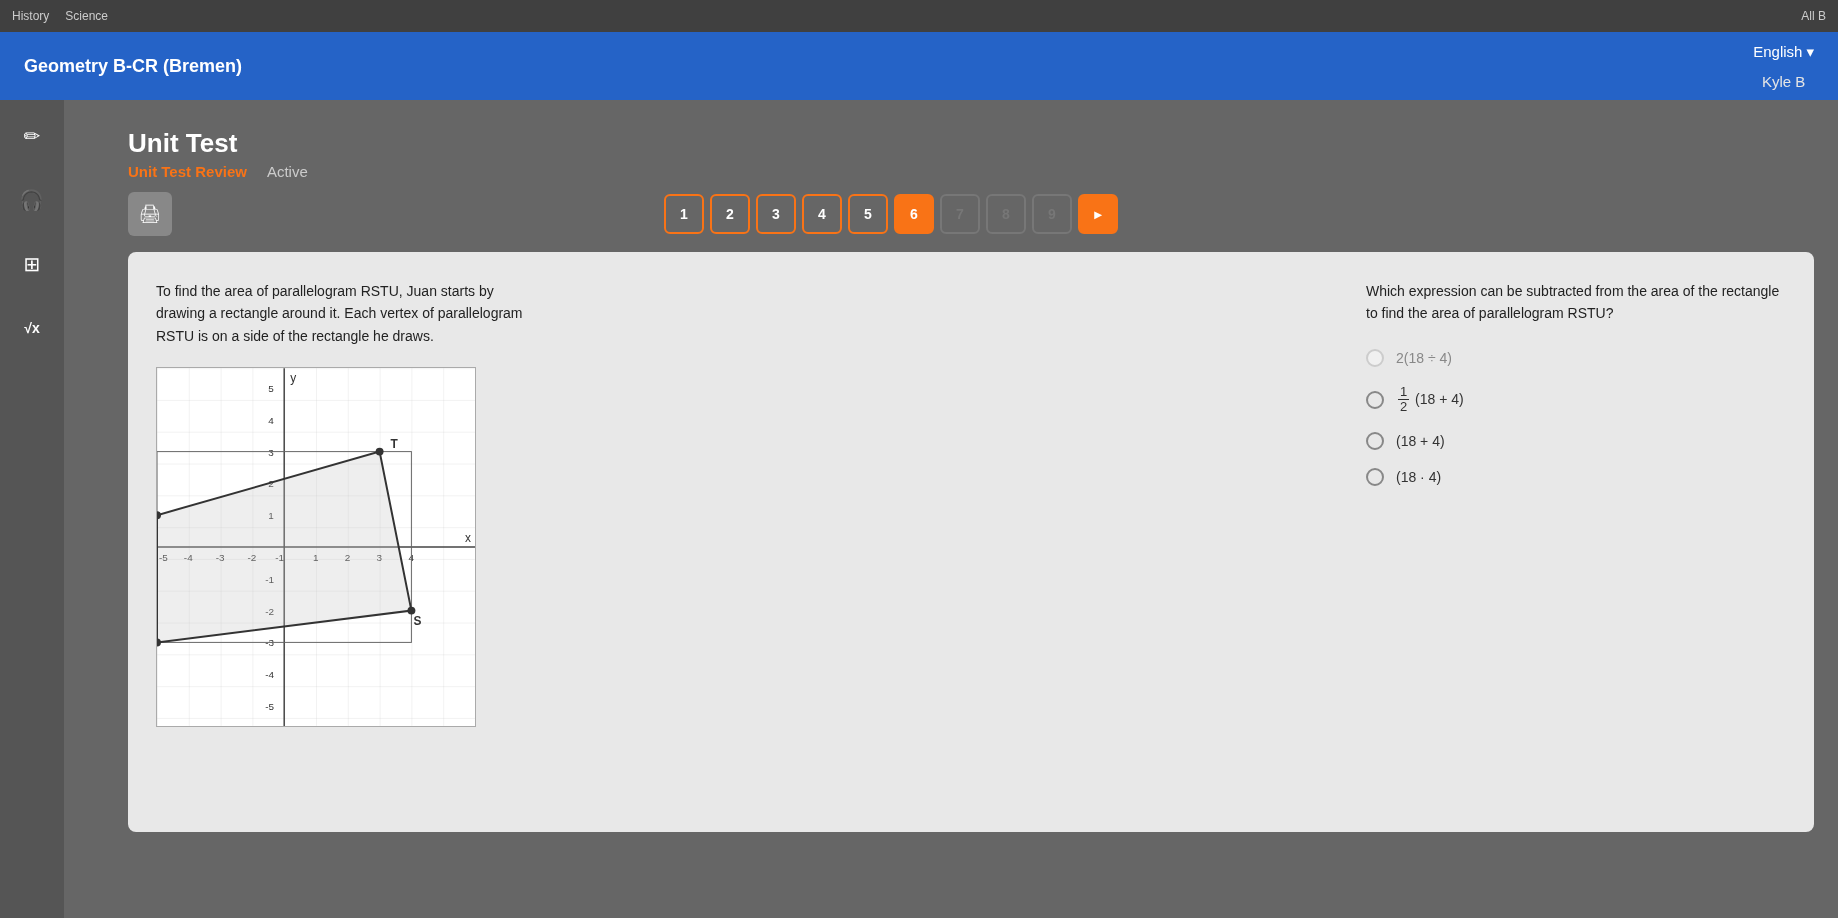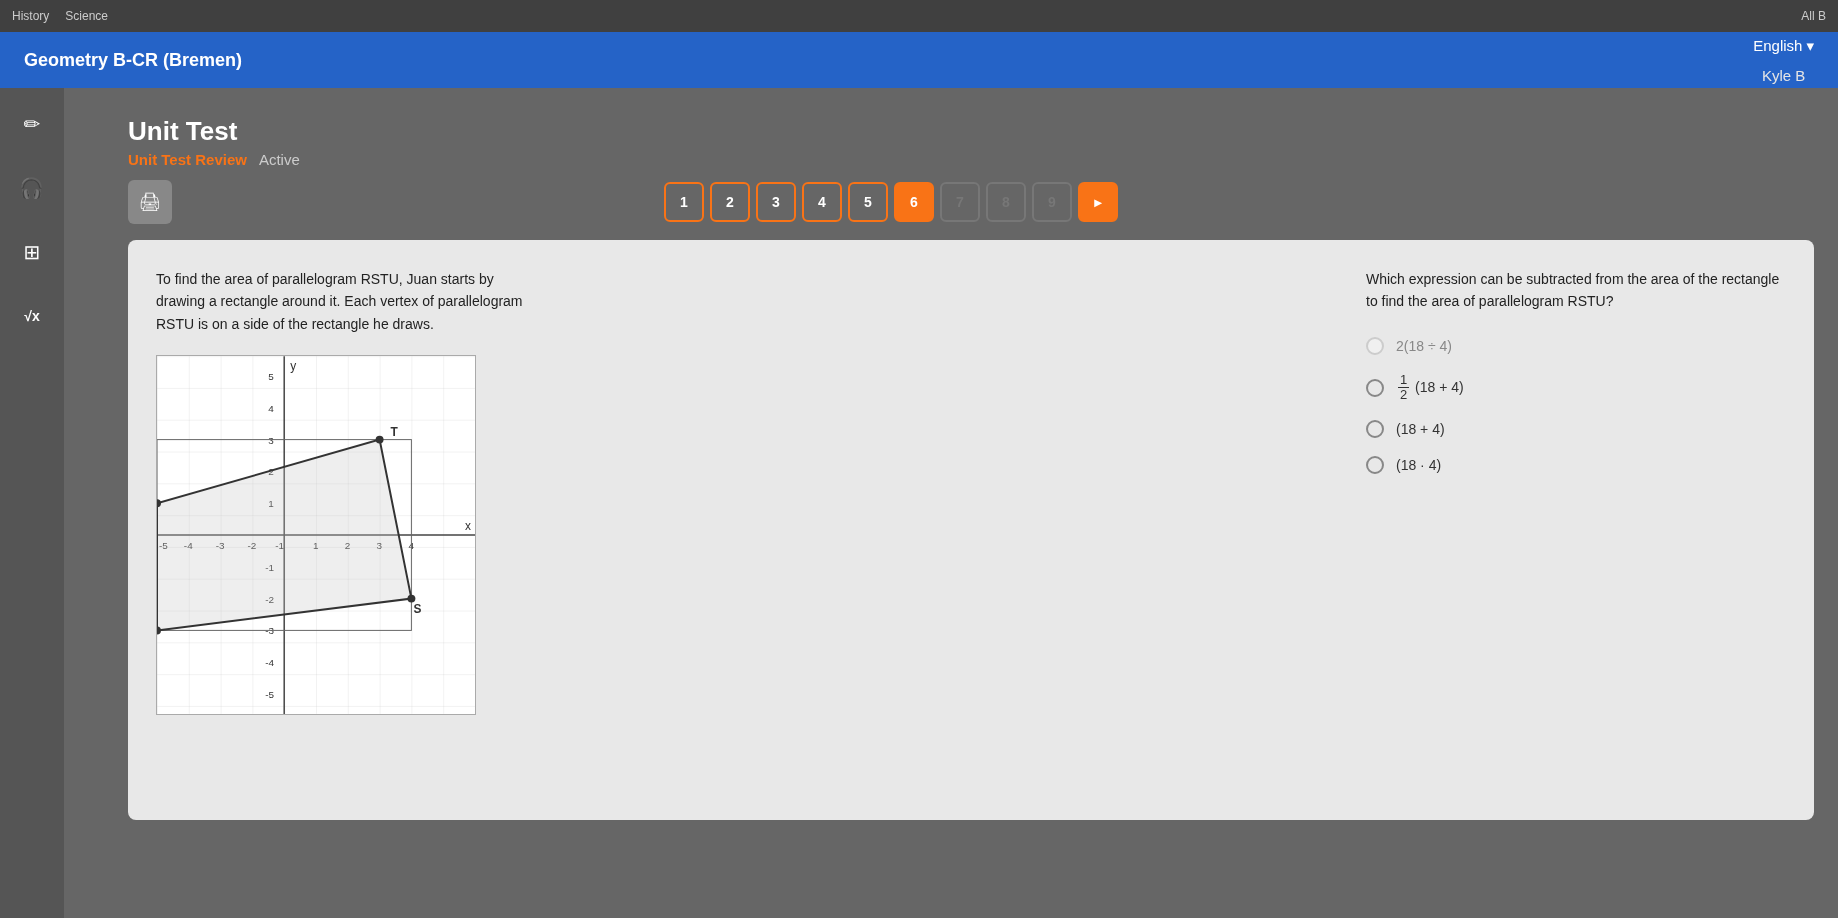--- a/index.html
+++ b/index.html
@@ -26,21 +26,21 @@
     }
     .browser-bar-right {
       margin-left: auto;
       color: #ccc;
       font-size: 12px;
     }
 
     
     .header-bar {
       background: #2563c7;
-      height: 56px;
+      height: 68px;
       display: flex;
       align-items: center;
       padding: 0 24px;
     }
     .header-title {
       color: white;
       font-size: 18px;
       font-weight: bold;
       flex: 1;
     }
@@ -107,21 +107,21 @@
     }
     .unit-test-title {
       color: white;
       font-size: 26px;
       font-weight: bold;
       margin-bottom: 4px;
     }
     .unit-test-subtitle {
       display: flex;
       align-items: center;
-      gap: 12px;
+      gap: 20px;
     }
     .subtitle-review {
       color: #f97316;
       font-size: 15px;
       font-weight: bold;
       cursor: pointer;
     }
     .subtitle-active {
       color: #ccc;
       font-size: 15px;

